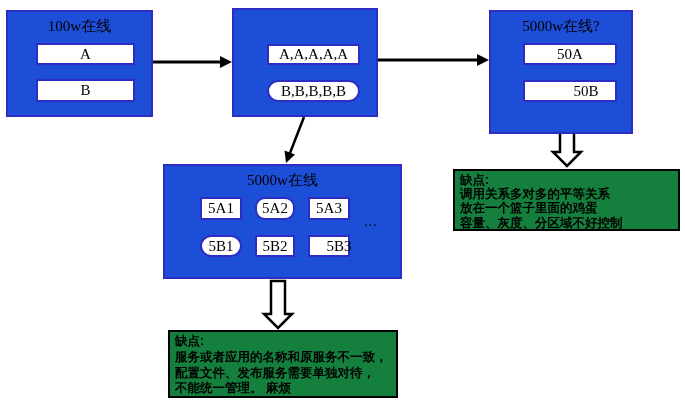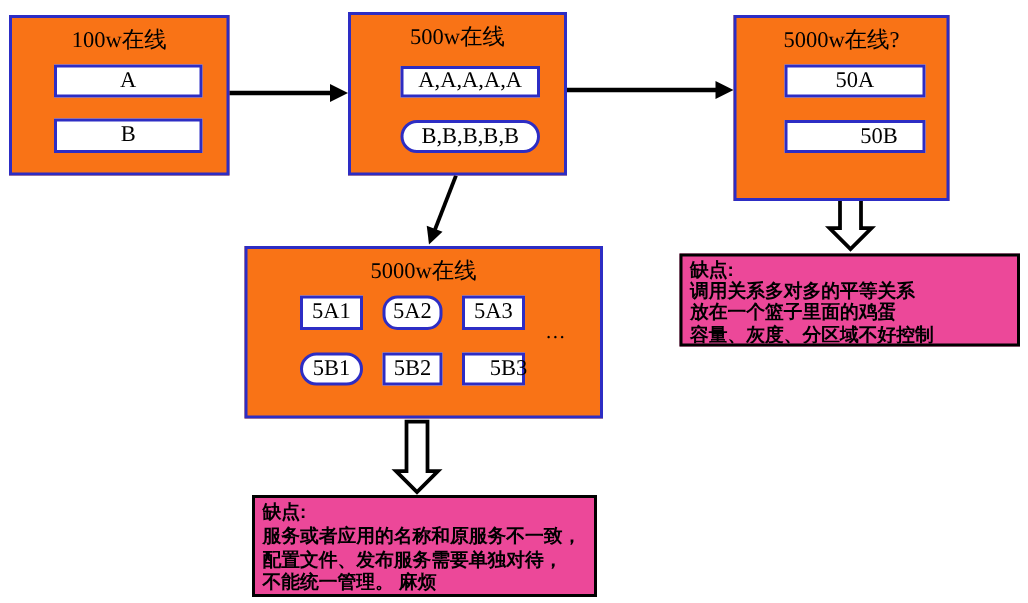--- a/index.html
+++ b/index.html
@@ -2,30 +2,30 @@
 <html><head>
 <meta charset="utf-8">
 <style>
   html,body{margin:0;padding:0;background:#ffffff;}
   .canvas{
     position:relative;width:685px;height:402px;background:#ffffff;
     font-family:"Liberation Serif","DejaVu Serif",serif;color:#000;
     overflow:hidden;
   }
   .overlay{position:absolute;left:0;top:0;width:685px;height:402px;pointer-events:none;}
-  .gbox{position:absolute;border:2px solid #2d2dc4;background:#f97316;box-sizing:border-box;}
+  .gbox{position:absolute;border:2px solid #2d2dc4;background:#1d4ed8;box-sizing:border-box;}
   .gtitle{position:absolute;top:5px;left:0;right:0;text-align:center;font-size:15px;white-space:nowrap;}
   .ibox{
     position:absolute;border:2px solid #2d2dc4;background:#ffffff;box-sizing:border-box;
     display:flex;align-items:center;justify-content:center;
     font-size:15px;white-space:nowrap;
   }
   .ellipsis{position:absolute;font-size:14px;letter-spacing:1px;}
   .note{
-    position:absolute;border:2px solid #000;background:#ec4899;box-sizing:border-box;
+    position:absolute;border:2px solid #000;background:#15803d;box-sizing:border-box;
     font-family:"Liberation Sans","DejaVu Sans",sans-serif;font-weight:bold;
     padding:2px 5px;overflow:hidden;
   }
   .note-right{font-size:12.5px;line-height:14.2px;}
   .note-bottom{font-size:12.5px;line-height:15.8px;}
   .note div{white-space:nowrap;}
 </style>
 </head>
 <body>
 
@@ -77,21 +77,20 @@
     <path d="M271,281 L271,314 L264,314 L278,328 L292,314 L285,314 L285,281 Z" fill="#ffffff" stroke="#000" stroke-width="2.5"></path>
   </svg>
 
   <div class="gbox" style="left:6px;top:10px;width:147px;height:107px;">
     <div class="gtitle">100w在线</div>
     <div class="ibox" style="left:28px;top:31px;width:99px;height:22px;">A</div>
     <div class="ibox" style="left:28px;top:67px;width:99px;height:23px;">B</div>
   </div>
 
   <div class="gbox" style="left:232px;top:8px;width:146px;height:109px;">
-    <div class="gtitle">500w在线</div>
     <div class="ibox" style="left:33px;top:34px;width:93px;height:21px;font-family:Liberation Serif, serif;">A,A,A,A,A</div>
     <div class="ibox" style="left:33px;top:70px;width:93px;height:22px;border-radius:11px;">B,B,B,B,B</div>
   </div>
 
   <div class="gbox" style="left:489px;top:10px;width:144px;height:124px;">
     <div class="gtitle">5000w在线?</div>
     <div class="ibox" style="left:32px;top:31px;width:94px;height:22px;">50A</div>
     <div class="ibox" style="left:32px;top:68px;width:94px;height:22px;padding-left:32px;">50B</div>
   </div>
 

